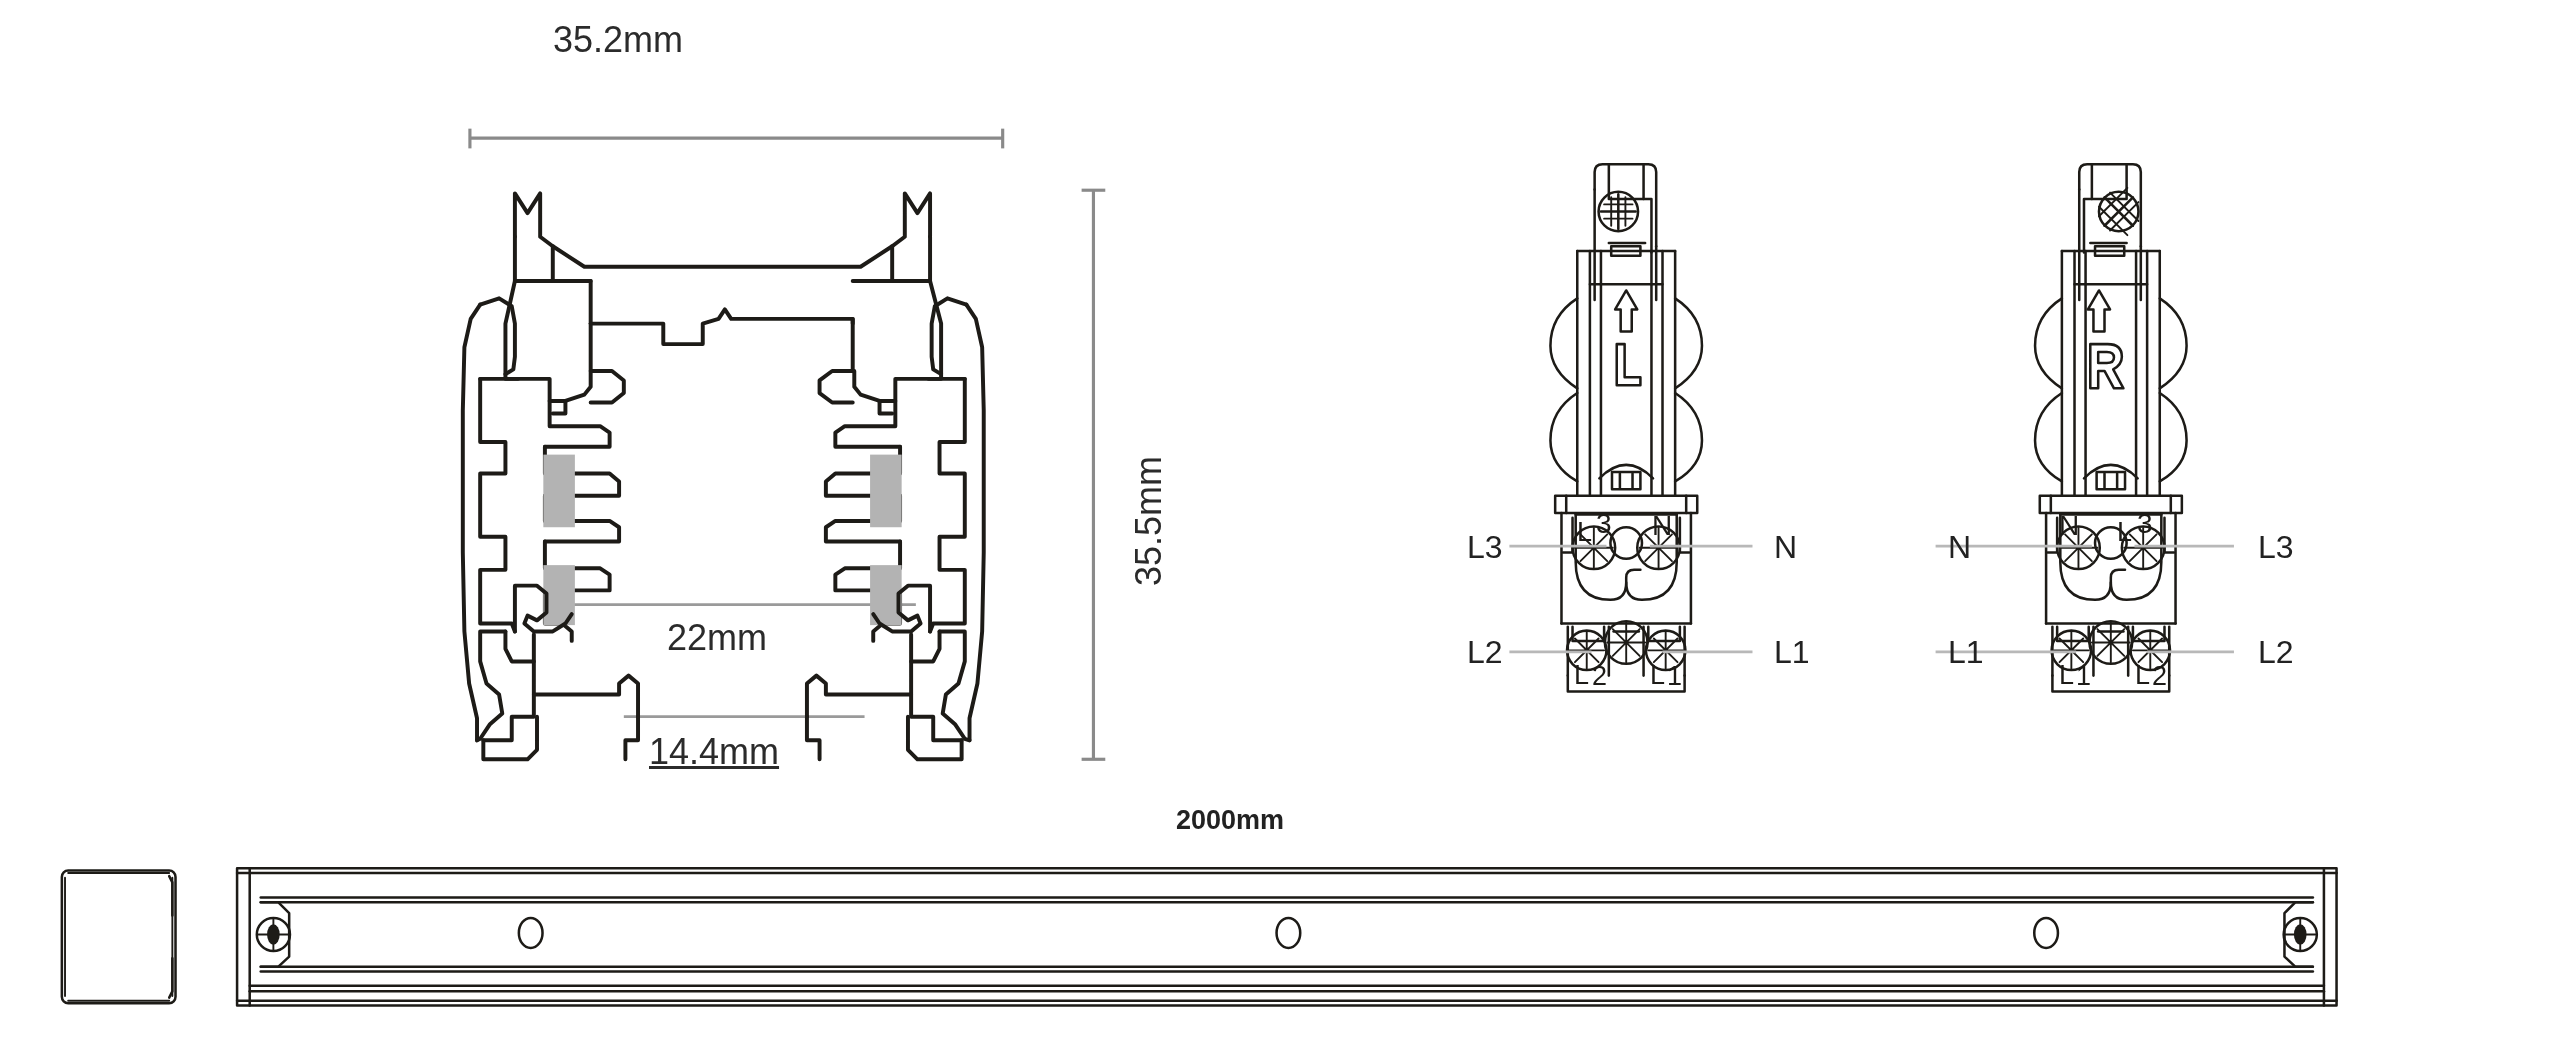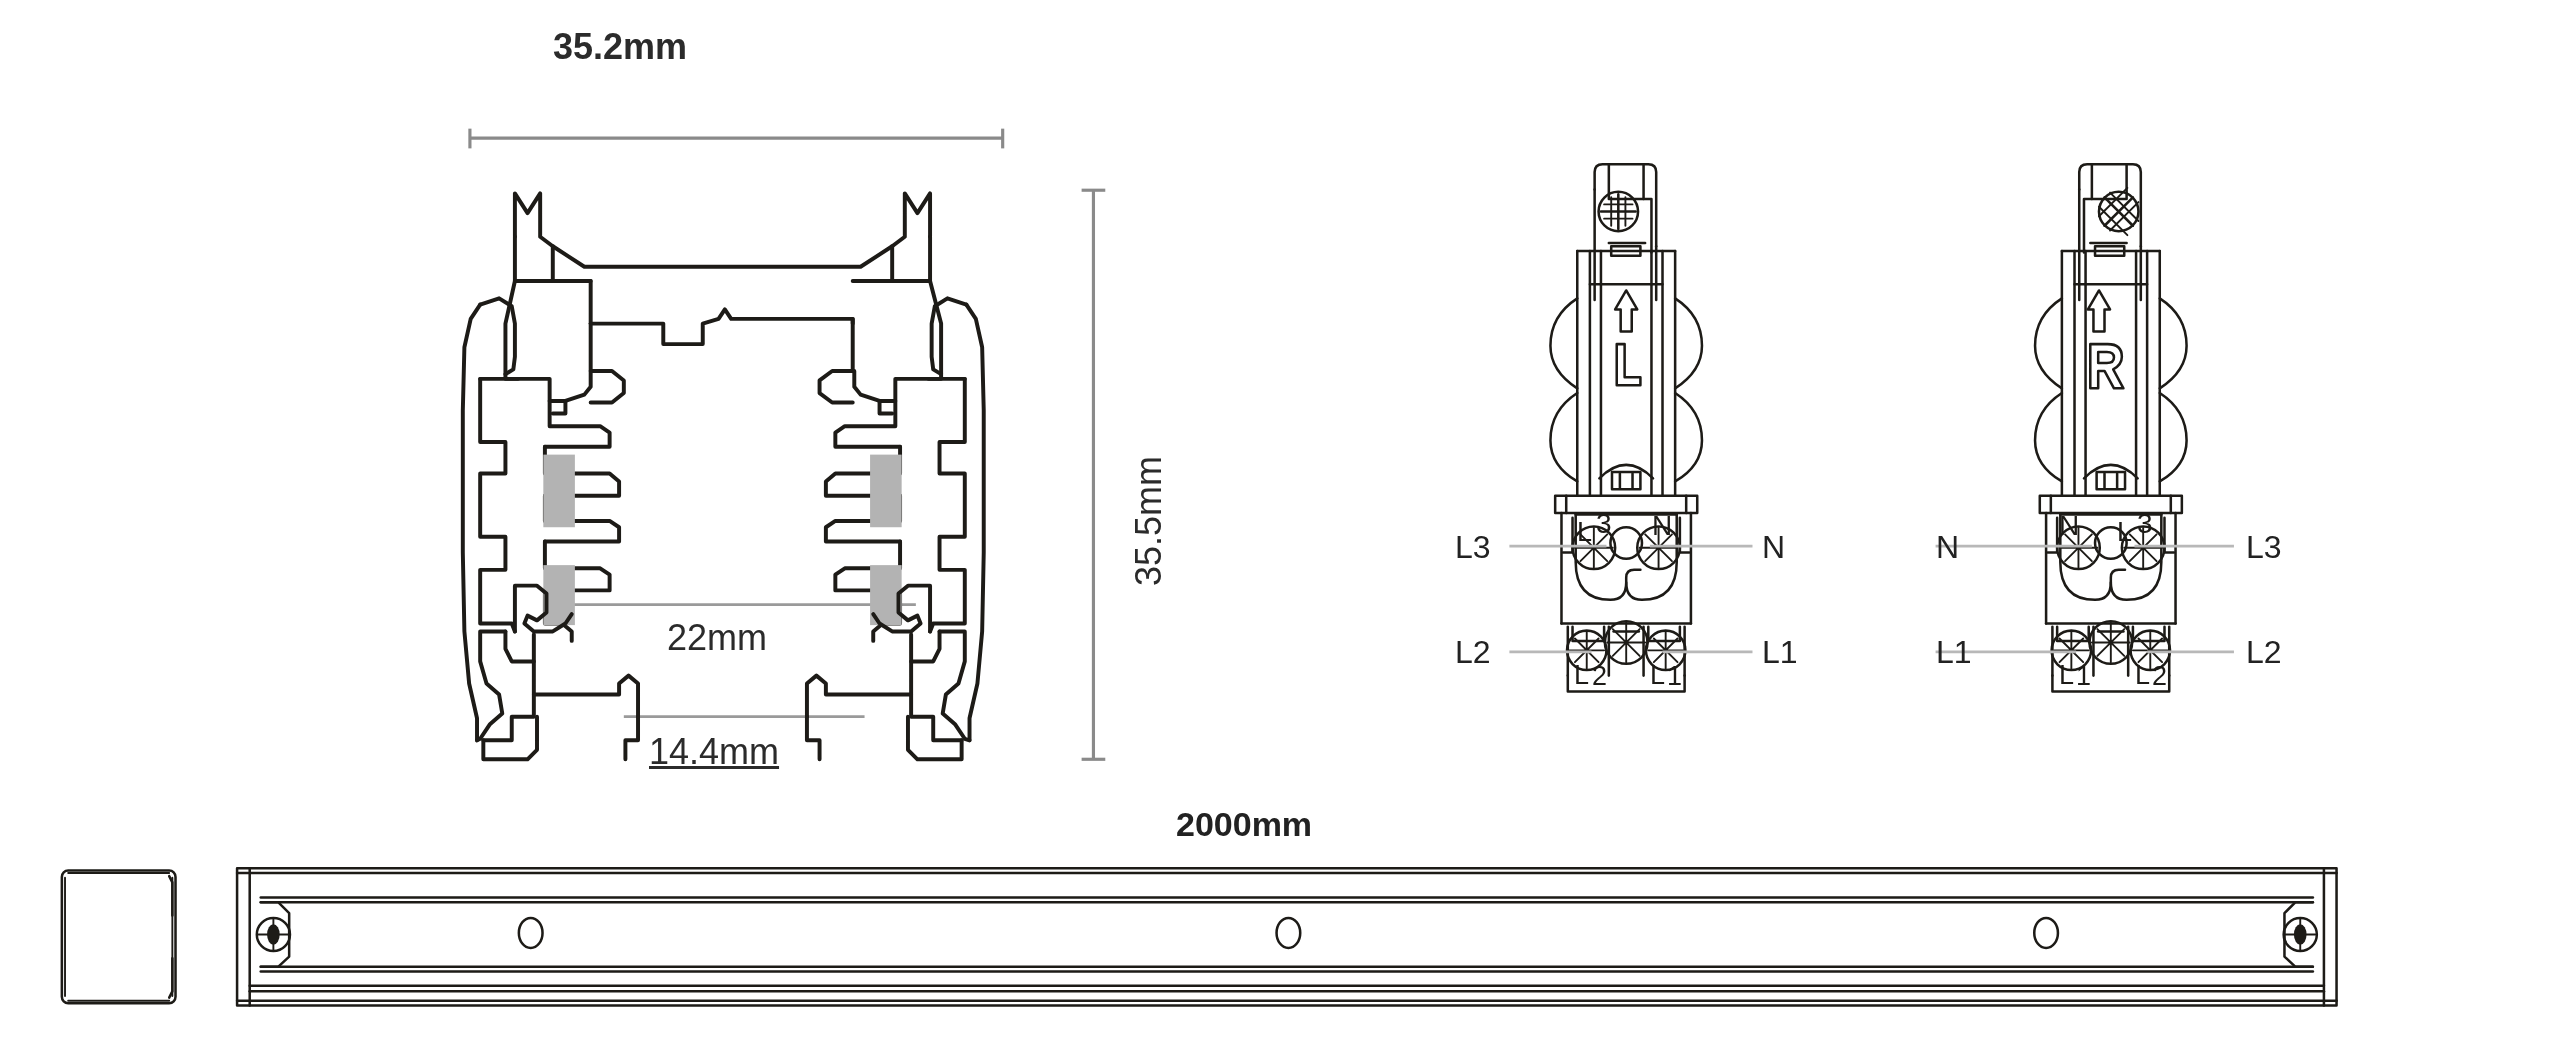--- a/index.html
+++ b/index.html
@@ -18,22 +18,22 @@
     overflow: hidden;
   }
   .lbl {
     position: absolute;
     color: #2b2b2b;
     font-family: "Liberation Sans", sans-serif;
     white-space: nowrap;
     line-height: 1;
   }
   .dim-lbl { font-size: 36px; font-weight: 300; letter-spacing: 0px; }
-  .dim-lbl-big { font-size: 34px; font-weight: 700; color: #222; }
-  .term-lbl { font-size: 32px; font-weight: 400; color: #222; }
+  .dim-lbl-big { font-size: 27px; font-weight: 700; color: #222; }
+  .term-lbl { font-size: 32px; font-weight: 400; color: #222; margin-left: 12px; }
   .rot90 {
     transform: rotate(-90deg);
     transform-origin: left top;
   }
   svg { position: absolute; left: 0; top: 0; overflow: visible; }
   .ln { fill: none; stroke: #1d1b17; stroke-width: 5; stroke-linejoin: round; stroke-linecap: round; }
   .ln-thin { fill: none; stroke: #1d1b17; stroke-width: 3.2; stroke-linejoin: round; stroke-linecap: round; }
   .ln-hair { fill: none; stroke: #1d1b17; stroke-width: 2.4; stroke-linejoin: round; stroke-linecap: round; }
   .dimline { fill: none; stroke: #8a8a8a; stroke-width: 4; stroke-linecap: butt; }
   .dimline-thin { fill: none; stroke: #9a9a9a; stroke-width: 3.4; stroke-linecap: butt; }
@@ -61,21 +61,21 @@
 
     <g>
       <line class="dimline-thin" x1="722" y1="766" x2="1160" y2="766"></line>
     </g>
 
     <g>
       <line class="dimline-thin" x1="790" y1="908" x2="1095" y2="908"></line>
     </g>
   </svg>
 
-  <div class="lbl dim-lbl" style="left:553px; top:29px;font-weight:bold;">35.2mm</div>
+  <div class="lbl dim-lbl" style="left:553px; top:22px;">35.2mm</div>
 
   <div class="lbl dim-lbl rot90" style="left:1131px; top:586px;">35.5mm</div>
 
   <div class="lbl dim-lbl" style="left:667px; top:620px;">22mm</div>
 
   <div class="lbl dim-lbl" style="left:649px; top:734px;text-decoration:underline;">14.4mm</div>
 
   <svg width="2576" height="1045" viewBox="0 0 3263 1324">
 
     <path class="ln" d="M 652,300 L 652,245 L 668,270 L 684,245 L 684,300

